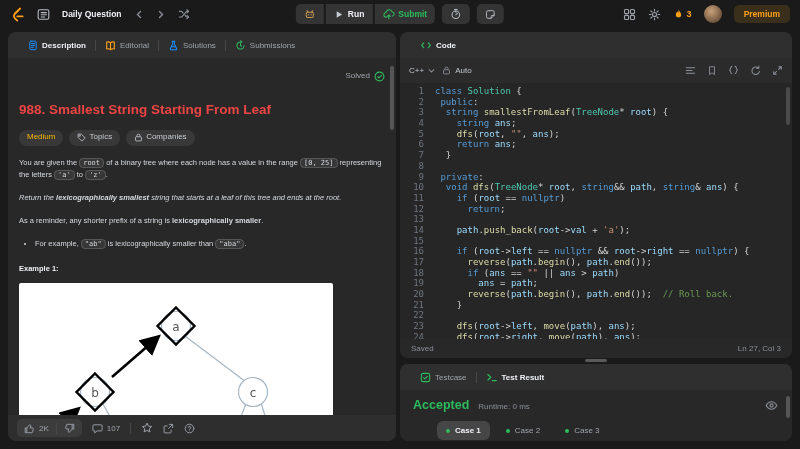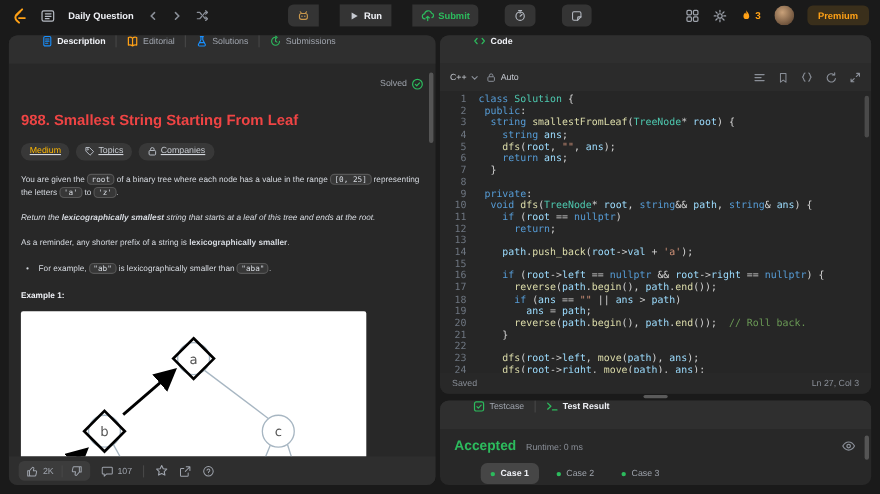--- a/index.html
+++ b/index.html
@@ -6,44 +6,44 @@
   body{width:800px;height:449px;position:relative;overflow:hidden;
        font-family:"Liberation Sans",sans-serif;color:#eff1f6;
        -webkit-font-smoothing:antialiased;}
   svg{display:block;}
   .ic{display:inline-flex;align-items:center;justify-content:center;flex:none;}
 
   
   #topbar{position:absolute;top:0;left:0;right:0;height:28px;display:flex;align-items:center;padding:0 10px;box-sizing:border-box;}
   .tb-left{display:flex;align-items:center;gap:12px;}
   .tb-nav{font-size:8.5px;font-weight:600;color:#eff1f6;}
-  .tb-center{position:absolute;left:50%;top:4px;transform:translateX(-50%);display:flex;align-items:center;gap:19px;}
+  .tb-center{position:absolute;left:50%;top:4px;transform:translateX(-50%);display:flex;align-items:center;gap:2px;}
   .seg{height:20px;background:#343434;display:flex;align-items:center;padding:0 8px;gap:4px;font-size:8.5px;font-weight:600;cursor:pointer;}
   .seg.first{border-radius:5px 0 0 5px;}
   .seg.last{border-radius:0 5px 5px 0;}
   .seg.solo{border-radius:5px;margin-left:5px;}
   .seg .green{color:#2cbb5d;}
   .tb-right{margin-left:auto;display:flex;align-items:center;gap:12px;}
   .streak{display:flex;align-items:center;gap:3px;font-size:9px;color:#ffa116;font-weight:600;}
   .premium{height:18px;padding:0 10px;border-radius:5px;background:#3a2f1b;color:#ffa116;font-size:8.5px;font-weight:700;display:flex;align-items:center;cursor:pointer;}
 
   
   .panel{position:absolute;background:#282828;border-radius:8px;overflow:hidden;}
-  .strip{height:26px;background:#2f2f2f;display:flex;align-items:flex-start;padding:0 26px;gap:5px;font-size:8px;color:#9fa4ad;box-sizing:border-box;}
+  .strip{height:26px;background:#2f2f2f;display:flex;align-items:center;padding:0 16px;gap:5px;font-size:8px;color:#9fa4ad;box-sizing:border-box;}
   .strip .tab{display:flex;align-items:center;gap:4px;padding:0 4px;cursor:pointer;color:#9fa4ad;}
   .strip .tab.active{color:#eff1f6;font-weight:700;}
   .vdiv{width:1px;height:11px;background:#474747;}
 
   
   #desc-panel{left:8px;top:32px;width:388px;bottom:8px;}
   #desc-content{position:absolute;top:26px;bottom:26px;left:0;right:0;padding:9px 11px;overflow:hidden;font-size:7.5px;line-height:1.6;color:#d5d9df;}
   .title-row{display:flex;align-items:flex-start;}
   .prob-title{font-size:13.5px;font-weight:700;color:#ef4444;margin-top:32px;}
   .solved{margin-left:auto;display:flex;align-items:center;gap:4px;font-size:8px;color:#9fa4ad;padding-top:3px;}
-  .pillrow{display:flex;gap:6px;margin-top:9px;text-decoration:underline;}
+  .pillrow{display:flex;gap:6px;margin-top:9px;}
   .pill{height:16px;padding:0 8px;border-radius:9px;background:rgba(255,255,255,.08);display:inline-flex;align-items:center;gap:3px;font-size:8px;color:#c7cbd1;cursor:pointer;}
   .pill.medium{color:#ffb800;}
   #desc-content p{margin:11px 0;}
   .desc-list{margin:11px 0;padding-left:16px;}
   .desc-list li{margin:0;}
   em{font-style:italic;}
   .bi{font-weight:700;font-style:italic;}
   .chip{font-family:"DejaVu Sans Mono",monospace;font-size:7px;background:rgba(255,255,255,.07);border:1px solid rgba(255,255,255,.16);border-radius:4px;padding:0 3px;color:#d5d9df;white-space:nowrap;}
   .example-label{font-weight:700;color:#eff1f6;margin:13px 0 0 0;}
   .figure{margin-top:8px;width:314px;height:148px;background:#fff;border-radius:2px;overflow:hidden;}

